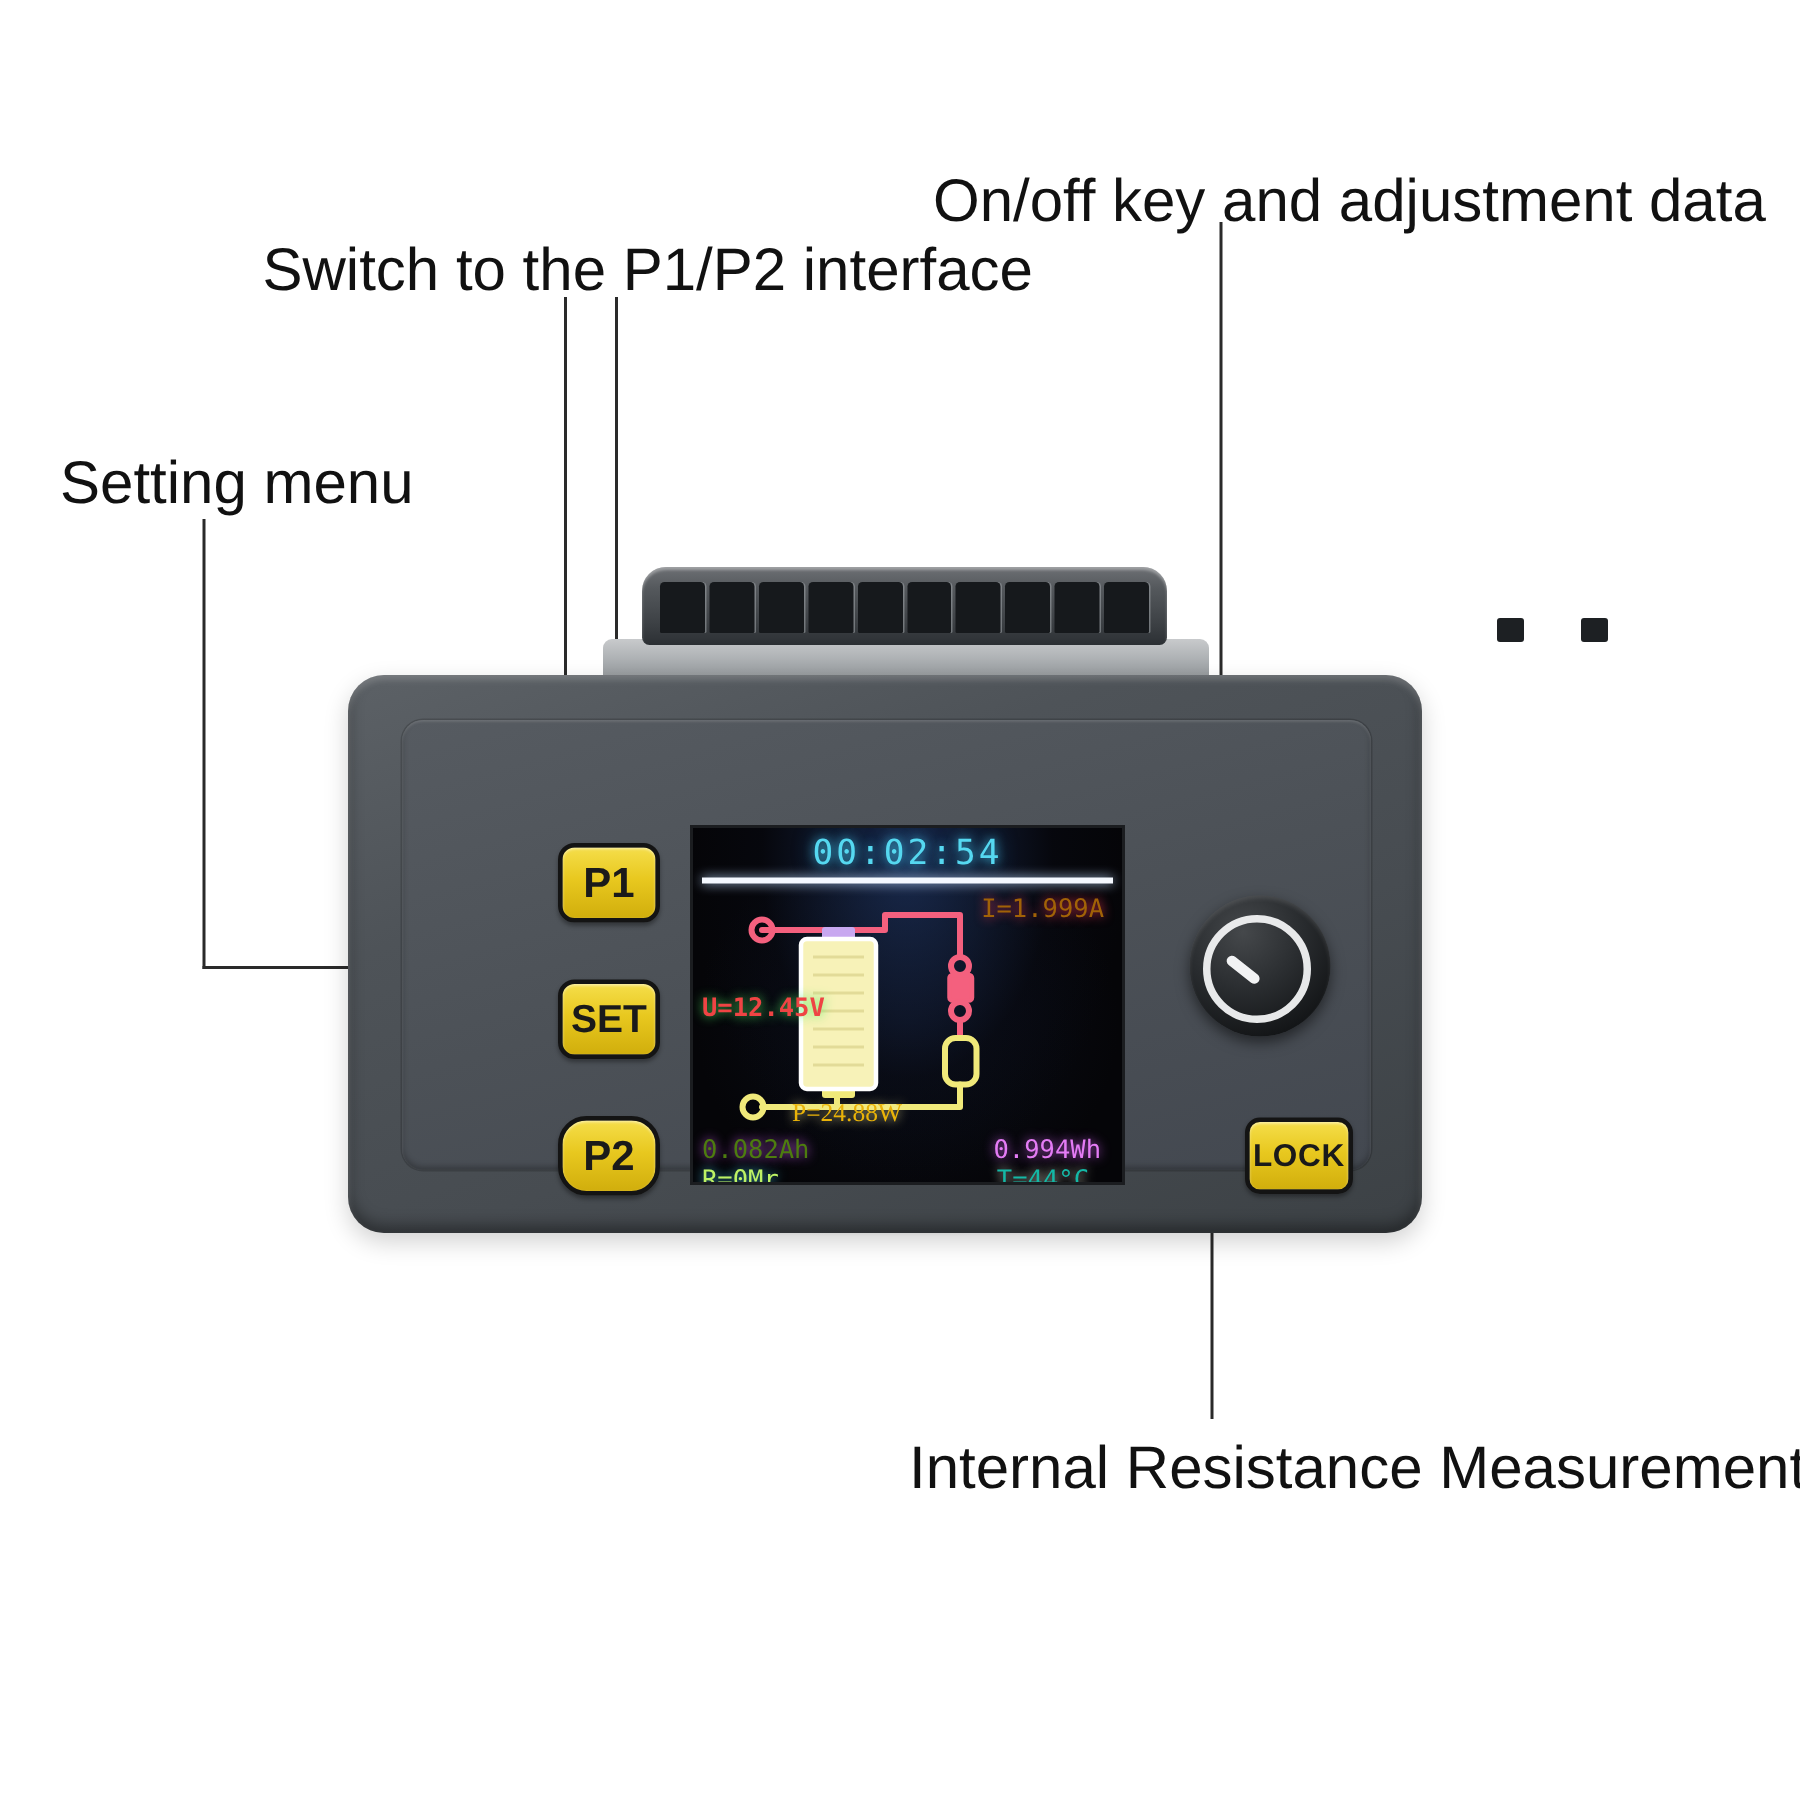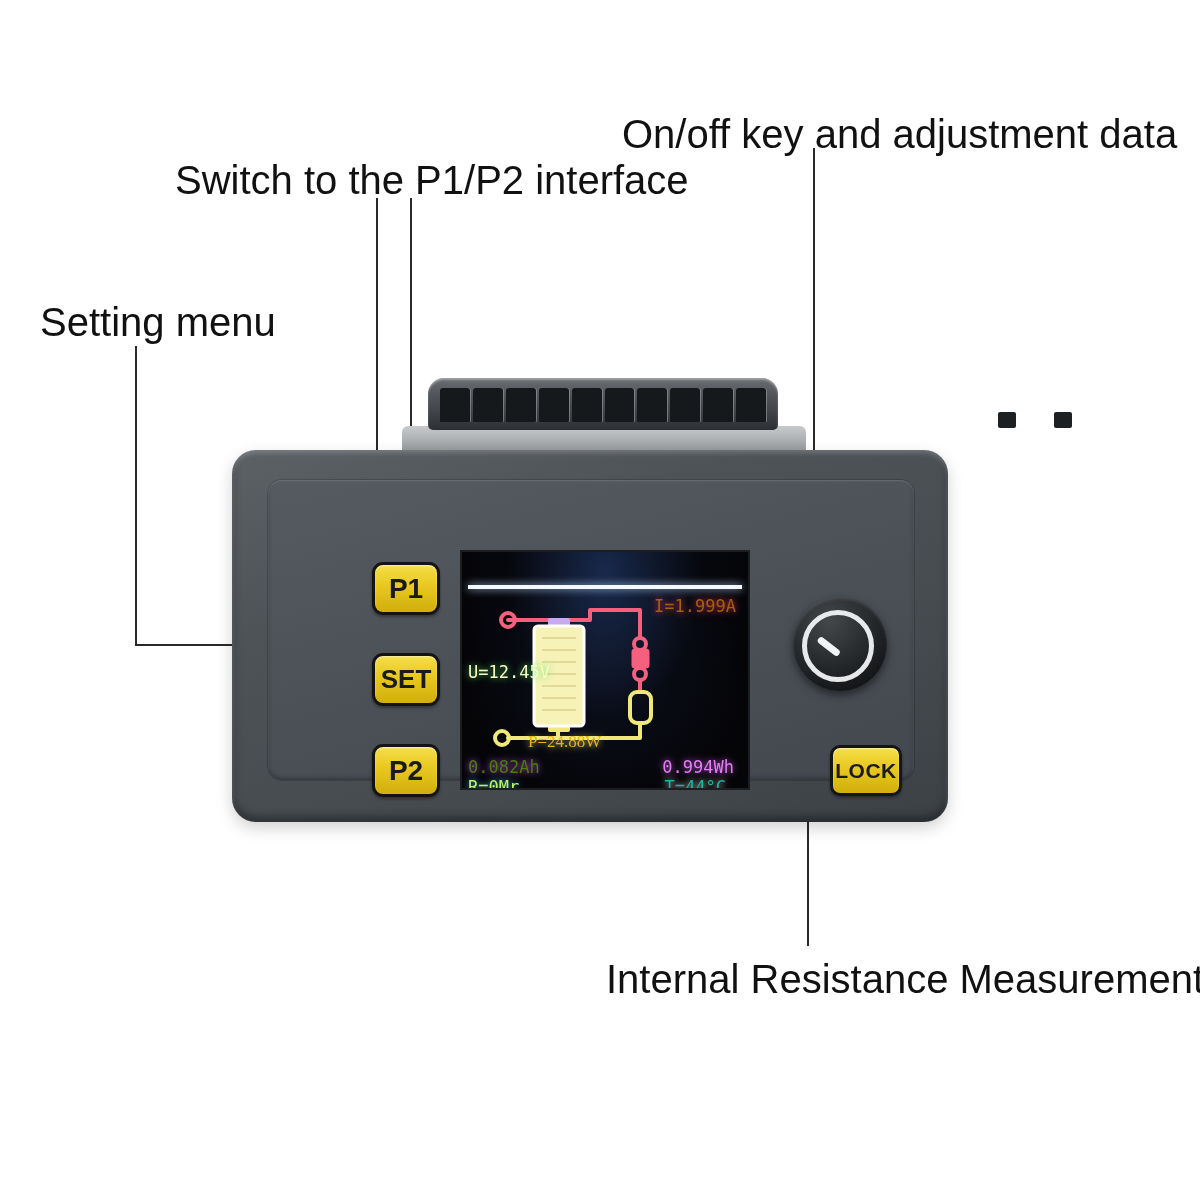--- a/index.html
+++ b/index.html
@@ -141,21 +141,21 @@
     font-family: "Liberation Sans", sans-serif;
     font-weight: bold;
     display: flex;
     align-items: center;
     justify-content: center;
     box-shadow: inset 0 1px 2px rgba(255,255,255,.55), 0 2px 3px rgba(0,0,0,.35);
     cursor: pointer;
   }
   #btn-p1  { left: 104px; top: 82px;  width: 62px; height: 47px; font-size: 28px; }
   #btn-set { left: 104px; top: 173px; width: 62px; height: 47px; font-size: 26px; }
-  #btn-p2  { left: 104px; top: 264px; width: 62px; height: 47px; font-size: 28px; }
+  #btn-p2  { left: 104px; top: 264px; width: 62px; height: 47px; font-size: 28px; border-radius: 19px; }
   #btn-lock{ left: 538px; top: 265px; width: 66px; height: 45px; font-size: 21px;
              letter-spacing: .5px; border-radius: 10px; margin-left: 24px; }
 
   
   #knob {
     position: absolute;
     left: 525px;
     top: 117px;
     width: 94px;
     height: 94px;
@@ -229,22 +229,22 @@
     box-shadow: 0 0 8px rgba(190,220,255,.9);
   }
   .rd {
     position: absolute;
     font-size: 17px;
     letter-spacing: 0px;
     white-space: nowrap;
   }
   #rd-current { right: 12px;  top: 44px;  color: #a16207;
                 text-shadow: 0 0 7px rgba(255,60,90,.9); }
-  #rd-voltage { left: 6px;    top: 110px; color: #fef9c3;
-                text-shadow: 0 0 7px rgba(80,240,100,.9); }
+  #rd-voltage { left: 6px;    top: 110px; color: #ef4444;
+                text-shadow: 0 0 7px rgba(80,240,100,.9); font-weight: bold; }
   #rd-power   { left: 66px;   top: 180px; color: #eab308;
                 text-shadow: 0 0 7px rgba(250,240,160,.9); font-family: Liberation Serif, serif; }
   #rd-ah      { left: 6px;    top: 205px; color: #4d7c0f;
                 text-shadow: 0 0 7px rgba(215,100,250,.9); }
   #rd-wh      { right: 14px;  top: 205px; color: #e47cf5;
                 text-shadow: 0 0 7px rgba(215,100,250,.9); margin-left: 47px; }
   #rd-res     { left: 6px;    top: 225px; color: #bef264;
                 text-shadow: 0 0 7px rgba(70,200,235,.9); }
   #rd-temp    { right: 22px;  top: 225px; color: #14b8a6;
                 text-shadow: 0 0 7px rgba(240,240,220,.9); }
@@ -321,20 +321,21 @@
       </div>
 
       <div id="knob">
         <div id="knob-ring"></div>
         <div id="knob-pointer"></div>
       </div>
 
       <div id="screen">
         <div id="screen-glow"></div>
 
+        <div id="timer">00:02:54</div>
         <div id="hrule"></div>
 
         <svg id="circuit" viewBox="0 0 290 240">
 
           <path d="M 46 68 L 128 68 L 128 58 L 178 58 L 178 72" fill="none" stroke="#f4607e" stroke-width="4" stroke-linecap="round" stroke-linejoin="round"></path>
           <circle cx="46" cy="68" r="7" fill="none" stroke="#f4607e" stroke-width="4"></circle>
 
           <path d="M 178 72 L 178 86" fill="none" stroke="#f4607e" stroke-width="4" stroke-linecap="round"></path>
           <circle cx="178" cy="92" r="6" fill="none" stroke="#f4607e" stroke-width="4"></circle>
           <rect x="171" y="98" width="15" height="17" rx="2" fill="#f4607e" stroke="#f4607e" stroke-width="3"></rect>

